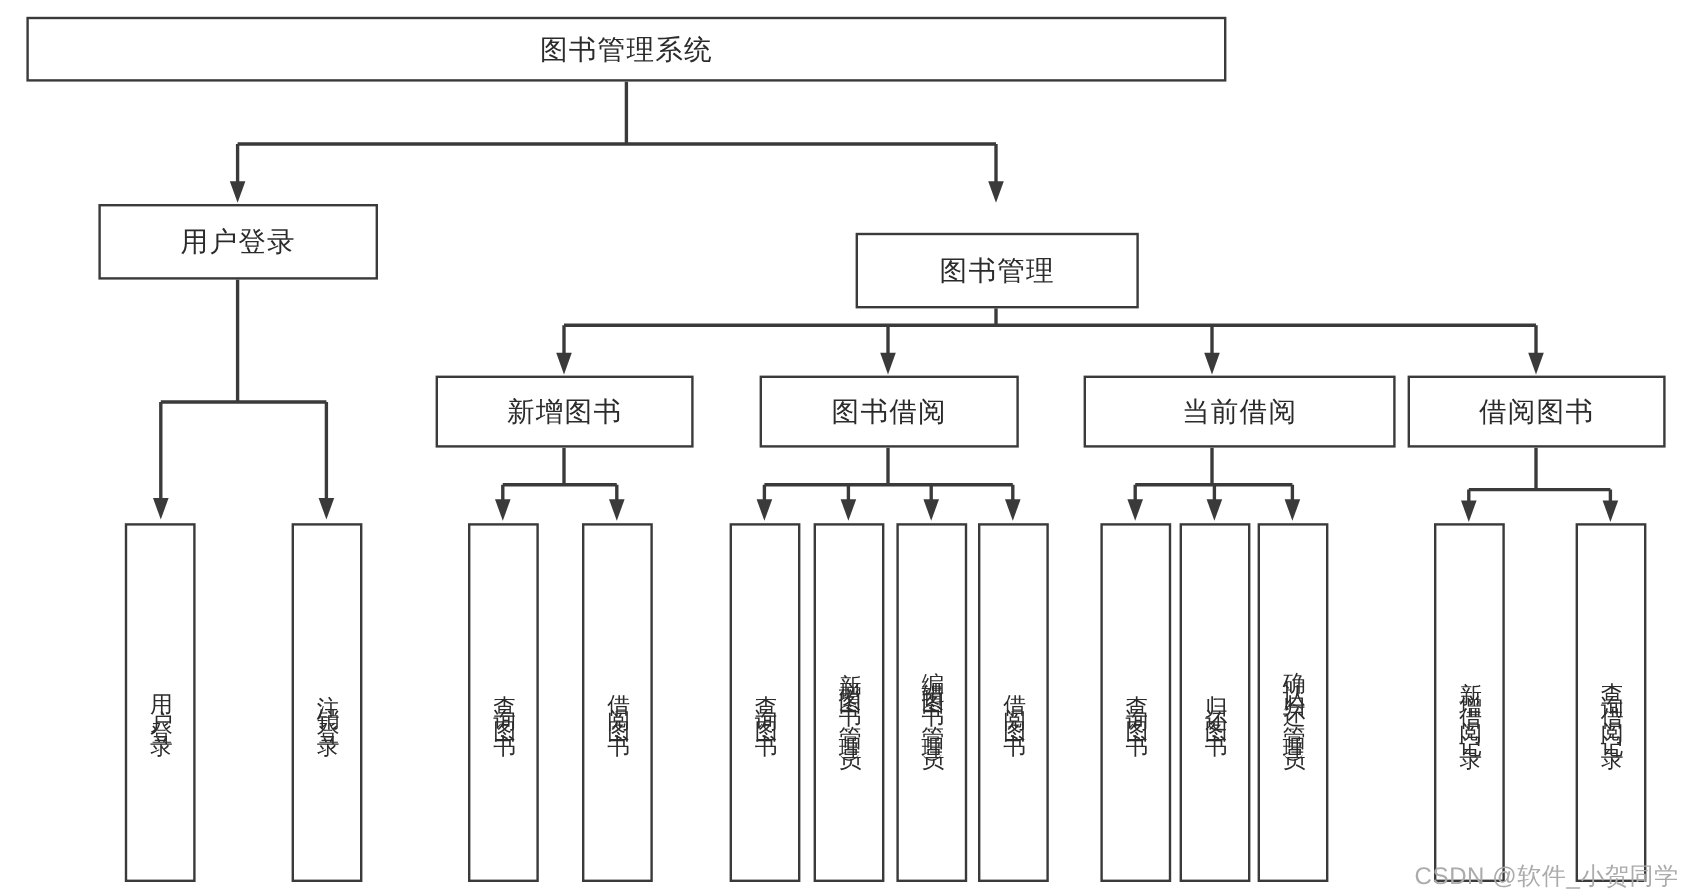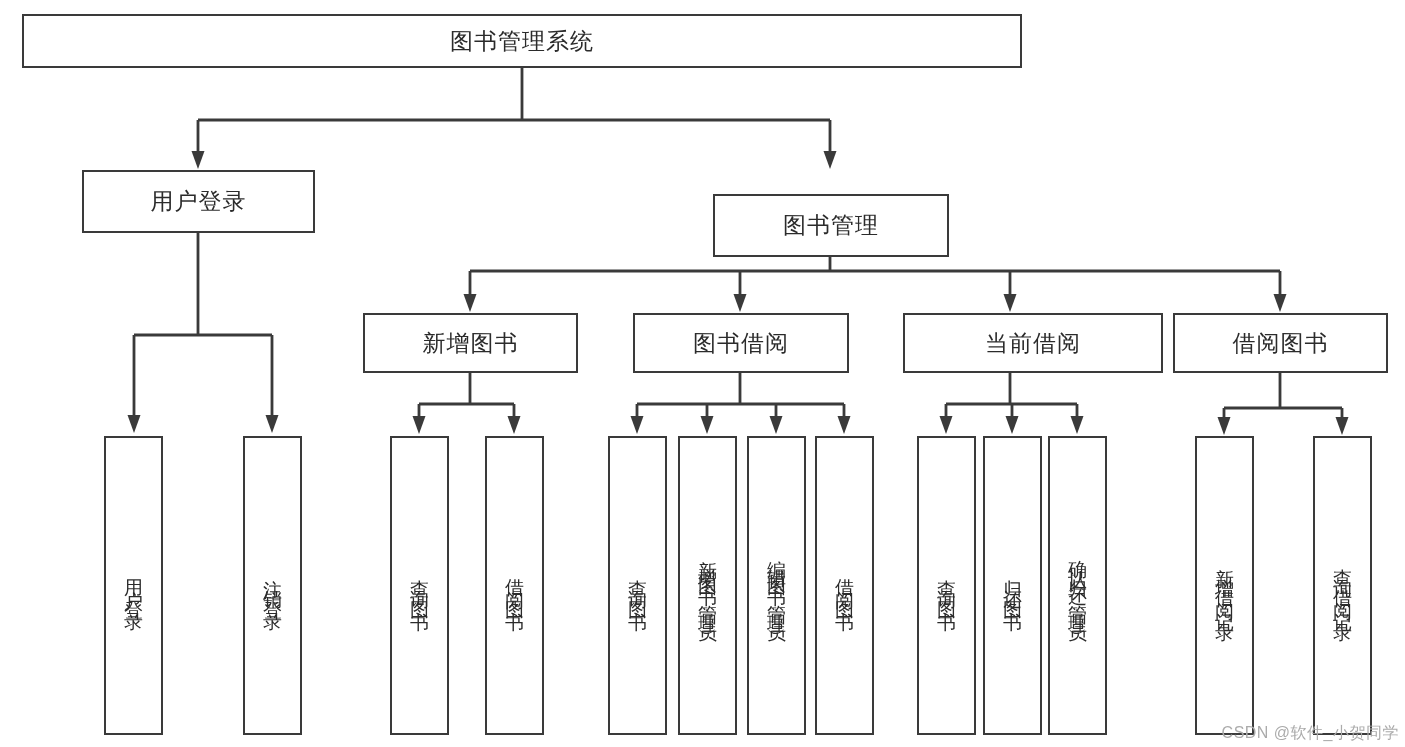--- a/index.html
+++ b/index.html
@@ -37,21 +37,21 @@
     letter-spacing: 11px;
     width: 59px;
     top: 436px;
     height: 299px;
   }
   .vbox.tight { letter-spacing: 9px; }
   .watermark {
     position: absolute;
     right: 6px;
     bottom: 3px;
-    font-size: 16px;
+    font-size: 20px;
     color: var(--wm, #ababab);
     letter-spacing: 0.5px;
     z-index: 3;
     white-space: nowrap;
   }
 </style>
 </head>
 <body>
 
 <div class="stage">

